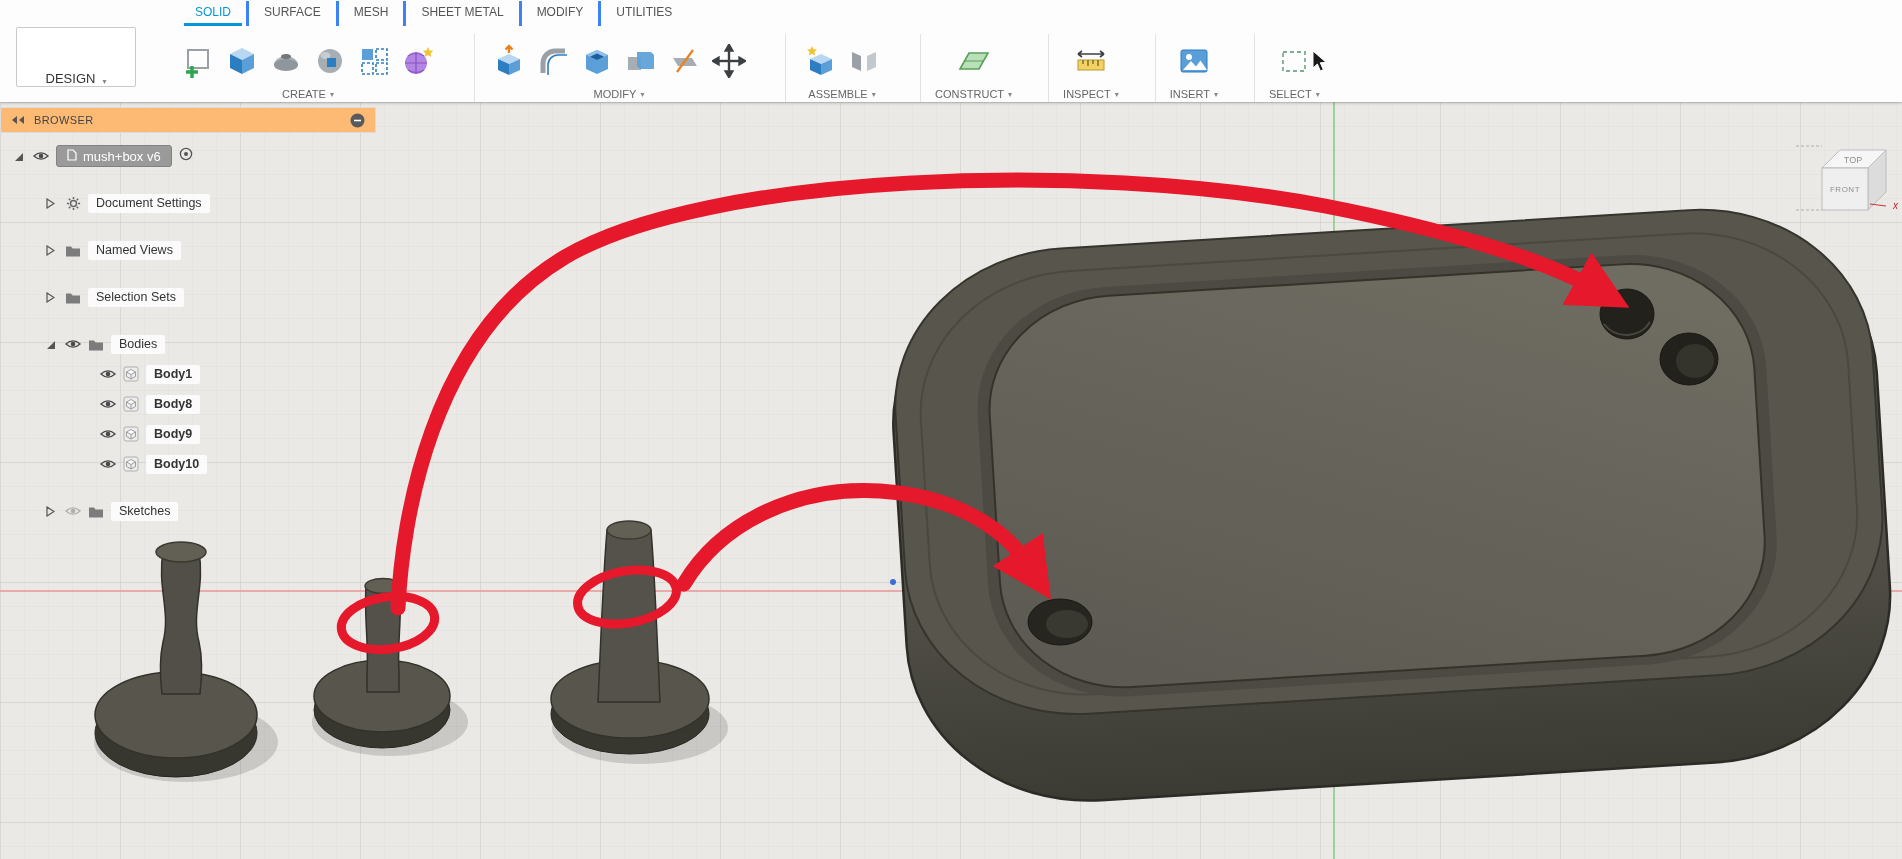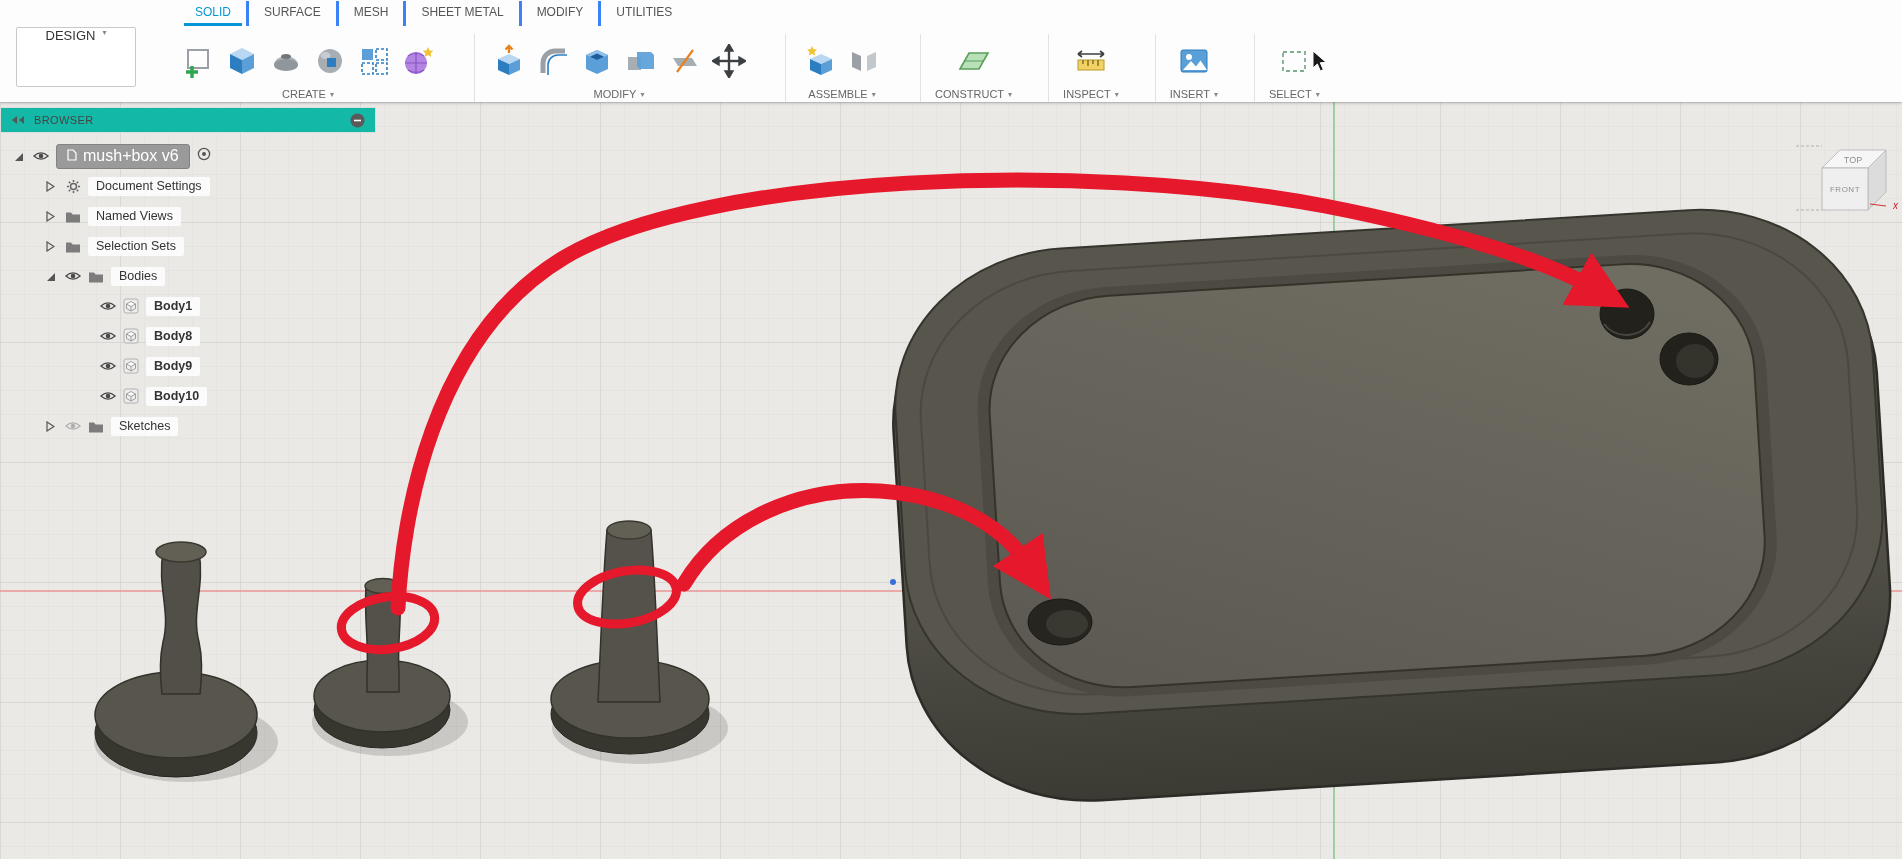--- a/index.html
+++ b/index.html
@@ -7,21 +7,21 @@
     --grid-minor:#e1dfdb; --grid-major:#d3d1cc; --model-dark:#413f38;
     --model-mid:#57554c; --model-light:#6b695f; --axis-red:#e89494; --axis-green:#8cc98c;
   }
   *{box-sizing:border-box; margin:0; padding:0;}
   html,body{width:1902px;height:859px;overflow:hidden;font-family:"Liberation Sans",sans-serif;background:#fff;}
 
   
   .toolbar{position:absolute;top:0;left:0;width:1902px;height:102px;background:#fdfdfd;z-index:10;
            display:flex;box-shadow:0 1px 3px rgba(0,0,0,.22);}
   .design-btn{margin:27px 14px 0 16px;width:120px;height:60px;background:#fff;border:1px solid #c9c9c9;
-              border-radius:2px;display:flex;align-items:flex-start;justify-content:center;gap:7px;
+              border-radius:2px;display:flex;align-items:flex-end;justify-content:center;gap:7px;
               font-size:13px;color:#333;cursor:pointer;flex:0 0 auto;}
   .tb-col{display:flex;flex-direction:column;flex:1;min-width:0;}
   .tabs-row{height:26px;display:flex;align-items:flex-end;padding-left:30px;}
   .tab{font-size:12px;color:#555;padding:4px 15px 7px;position:relative;cursor:pointer;white-space:nowrap;}
   .tab + .tab{border-left:3px solid #3b82f6;}
   .tab.active{color:var(--accent-blue);}
   .tab.active::after{content:"";position:absolute;left:4px;right:4px;bottom:0;height:3px;background:var(--accent-blue);}
   .groups-row{flex:1;display:flex;align-items:flex-end;padding-left:14px;gap:22px;}
   .tgroup{display:flex;flex-direction:column;align-items:center;padding:3px 14px 2px;}
   .tgroup + .tgroup{border-left:1px solid #e2e2e2;}
@@ -38,33 +38,33 @@
   .grid-major-line{stroke:var(--grid-major);}
   .axis-red{stroke:var(--axis-red);}
   .axis-green{stroke:var(--axis-green);}
   .c-model-mid{fill:var(--model-mid);}
   .annot-stroke{stroke:var(--annotation-red);fill:none;stroke-linecap:round;}
   .annot-fill{fill:var(--annotation-red);}
   svg text{font-family:"Liberation Sans",sans-serif;}
 
   
   .browser{position:absolute;top:107px;left:0;width:376px;z-index:5;}
-  .b-header{display:flex;align-items:center;gap:9px;height:26px;background:#14b8a6;
+  .b-header{display:flex;align-items:center;gap:9px;height:26px;background:#fdba74;
             border:1px solid #dddcda;padding:0 10px;}
   .b-title{font-size:11px;color:#444;letter-spacing:.4px;}
   .b-minus{margin-left:auto;cursor:pointer;display:flex;align-items:center;}
   .b-collapse{cursor:pointer;display:flex;align-items:center;}
   .b-tree{padding-top:8px;}
   .b-row{display:flex;align-items:center;height:30px;gap:7px;cursor:pointer;}
   .b-row.root{padding-left:10px;}
-  .b-row.d1{padding-left:42px;}
+  .b-row.d1{padding-left:42px;margin-top:17px;}
   .b-row.d2{padding-left:100px;font-weight:bold;}
   .b-label{background:rgba(252,252,252,.93);padding:2.5px 8px;border-radius:2px;color:#333;font-size:12.5px;white-space:nowrap;}
   .root-pill{background:#9a9a9a;border:1px solid #828282;color:#fff;display:flex;align-items:center;gap:6px;
-             padding:2.5px 10px;border-radius:3px;font-size:16px;}
+             padding:2.5px 10px;border-radius:3px;font-size:13px;}
   .tri,.eye,.fico{display:flex;align-items:center;justify-content:center;width:16px;}
   .eye-hidden{opacity:.35;}
 </style>
 </head>
 <body>
 
 <svg class="viewport-svg" viewBox="0 0 1902 757">
   <defs>
     <pattern id="gminor" width="24" height="24" patternUnits="userSpaceOnUse">
       <path d="M24 0 H0 V24" fill="none" class="grid-minor-line" stroke-width="1"></path>

